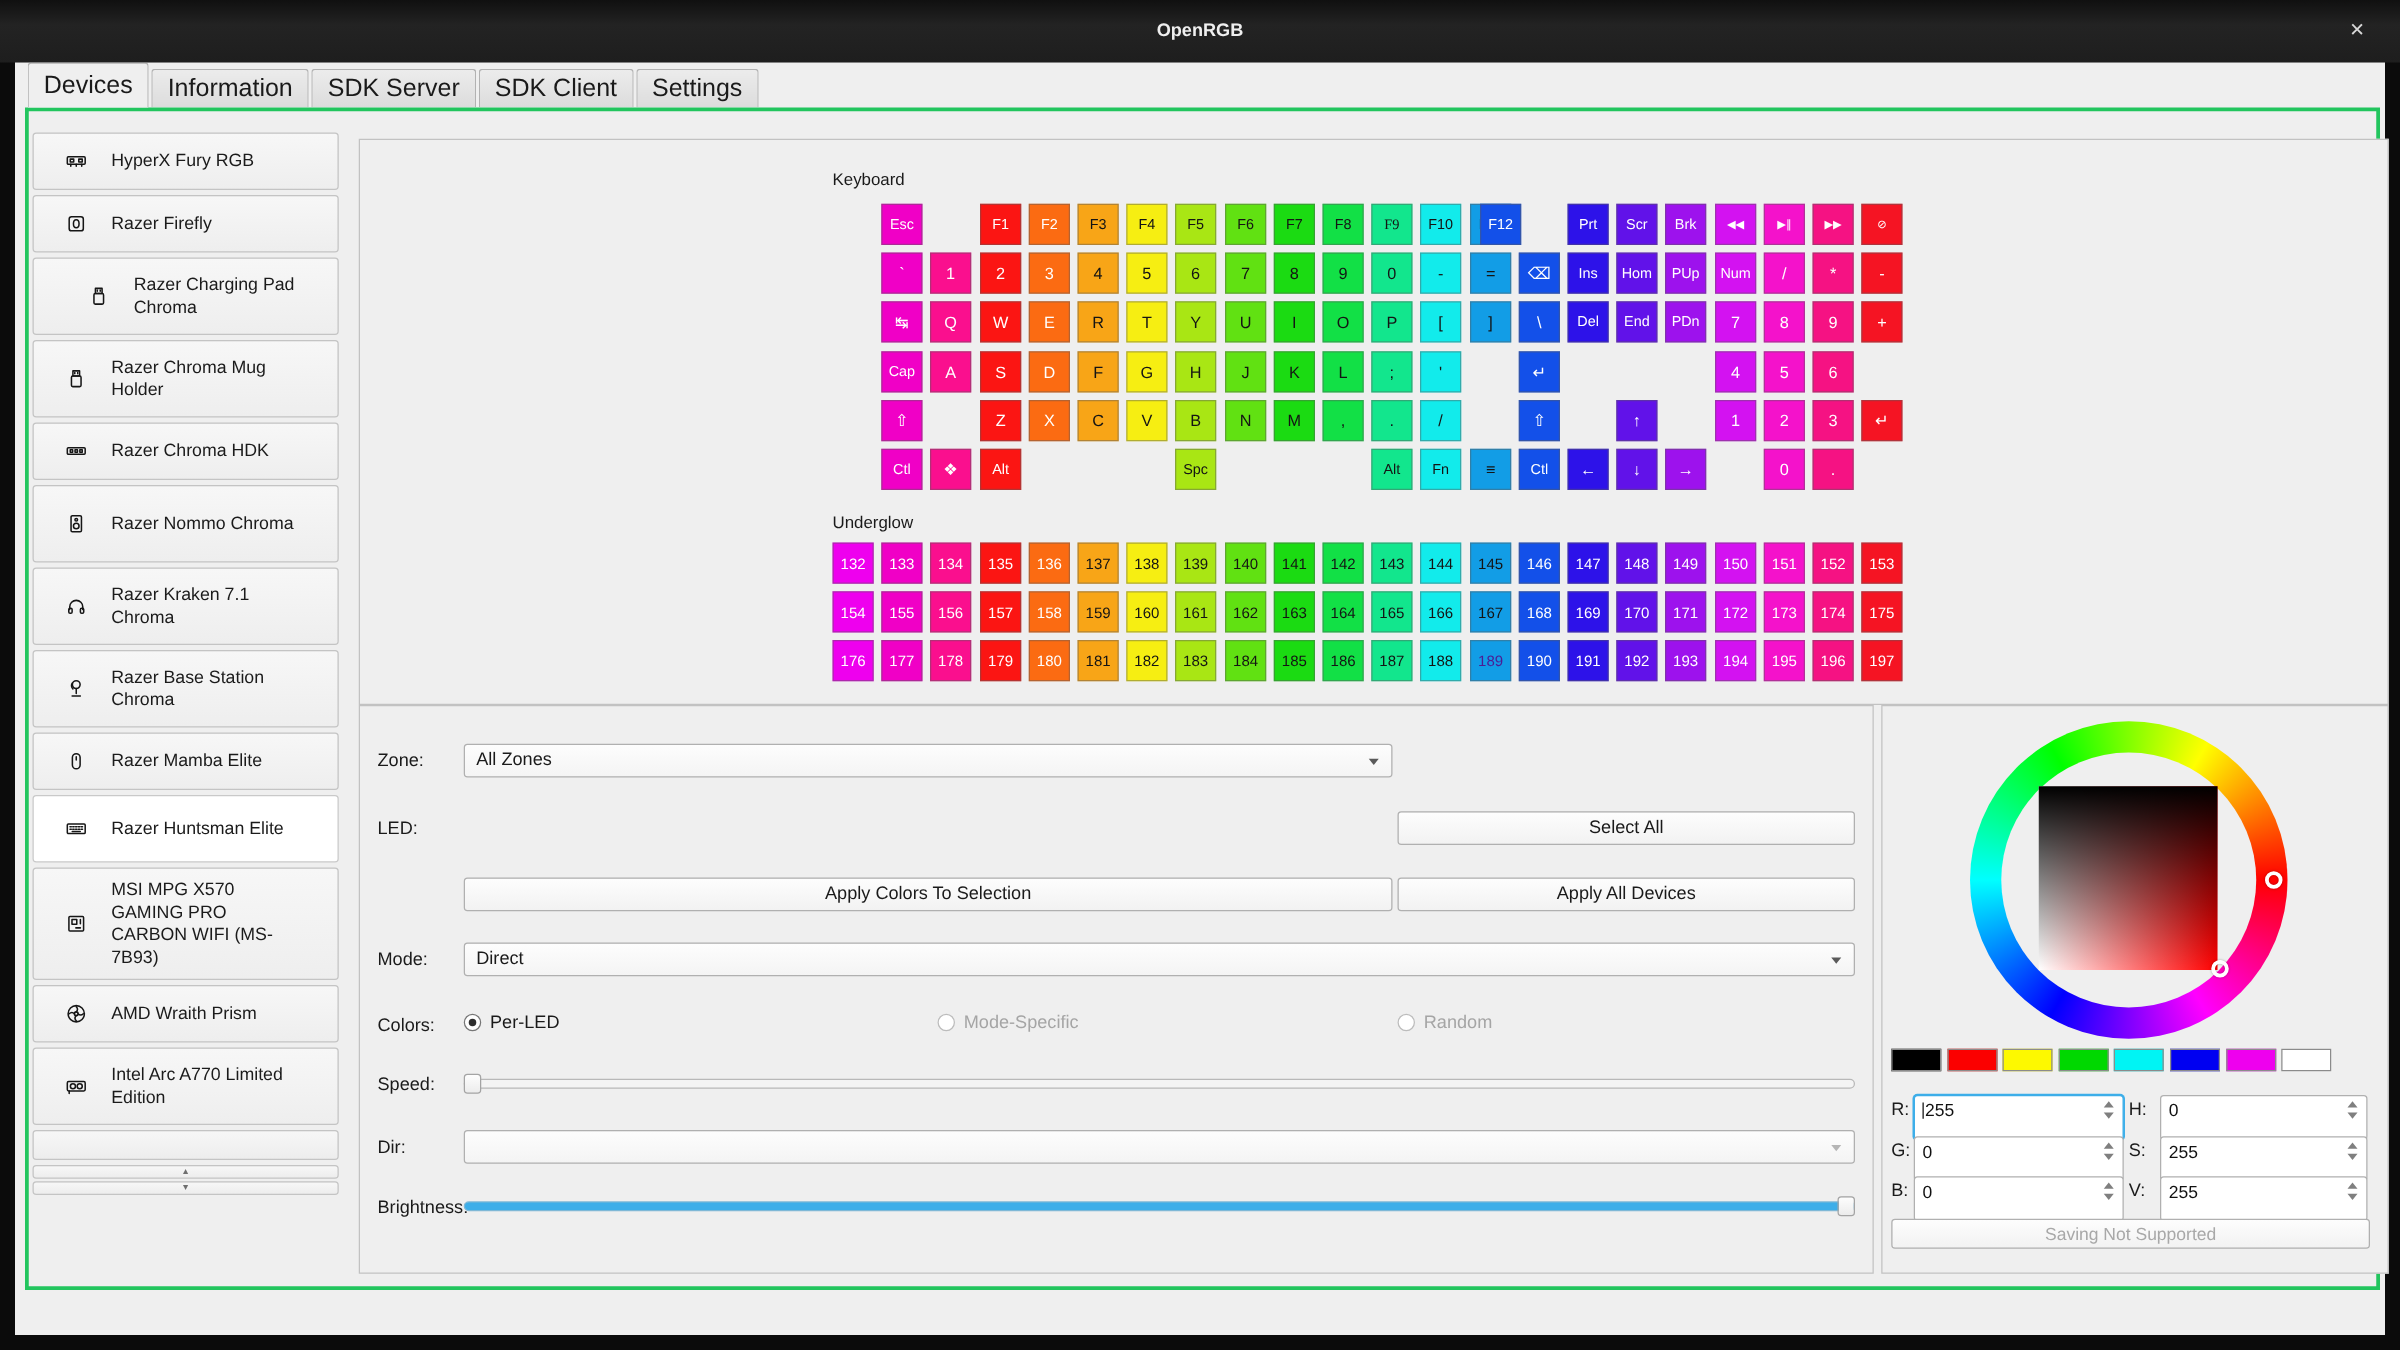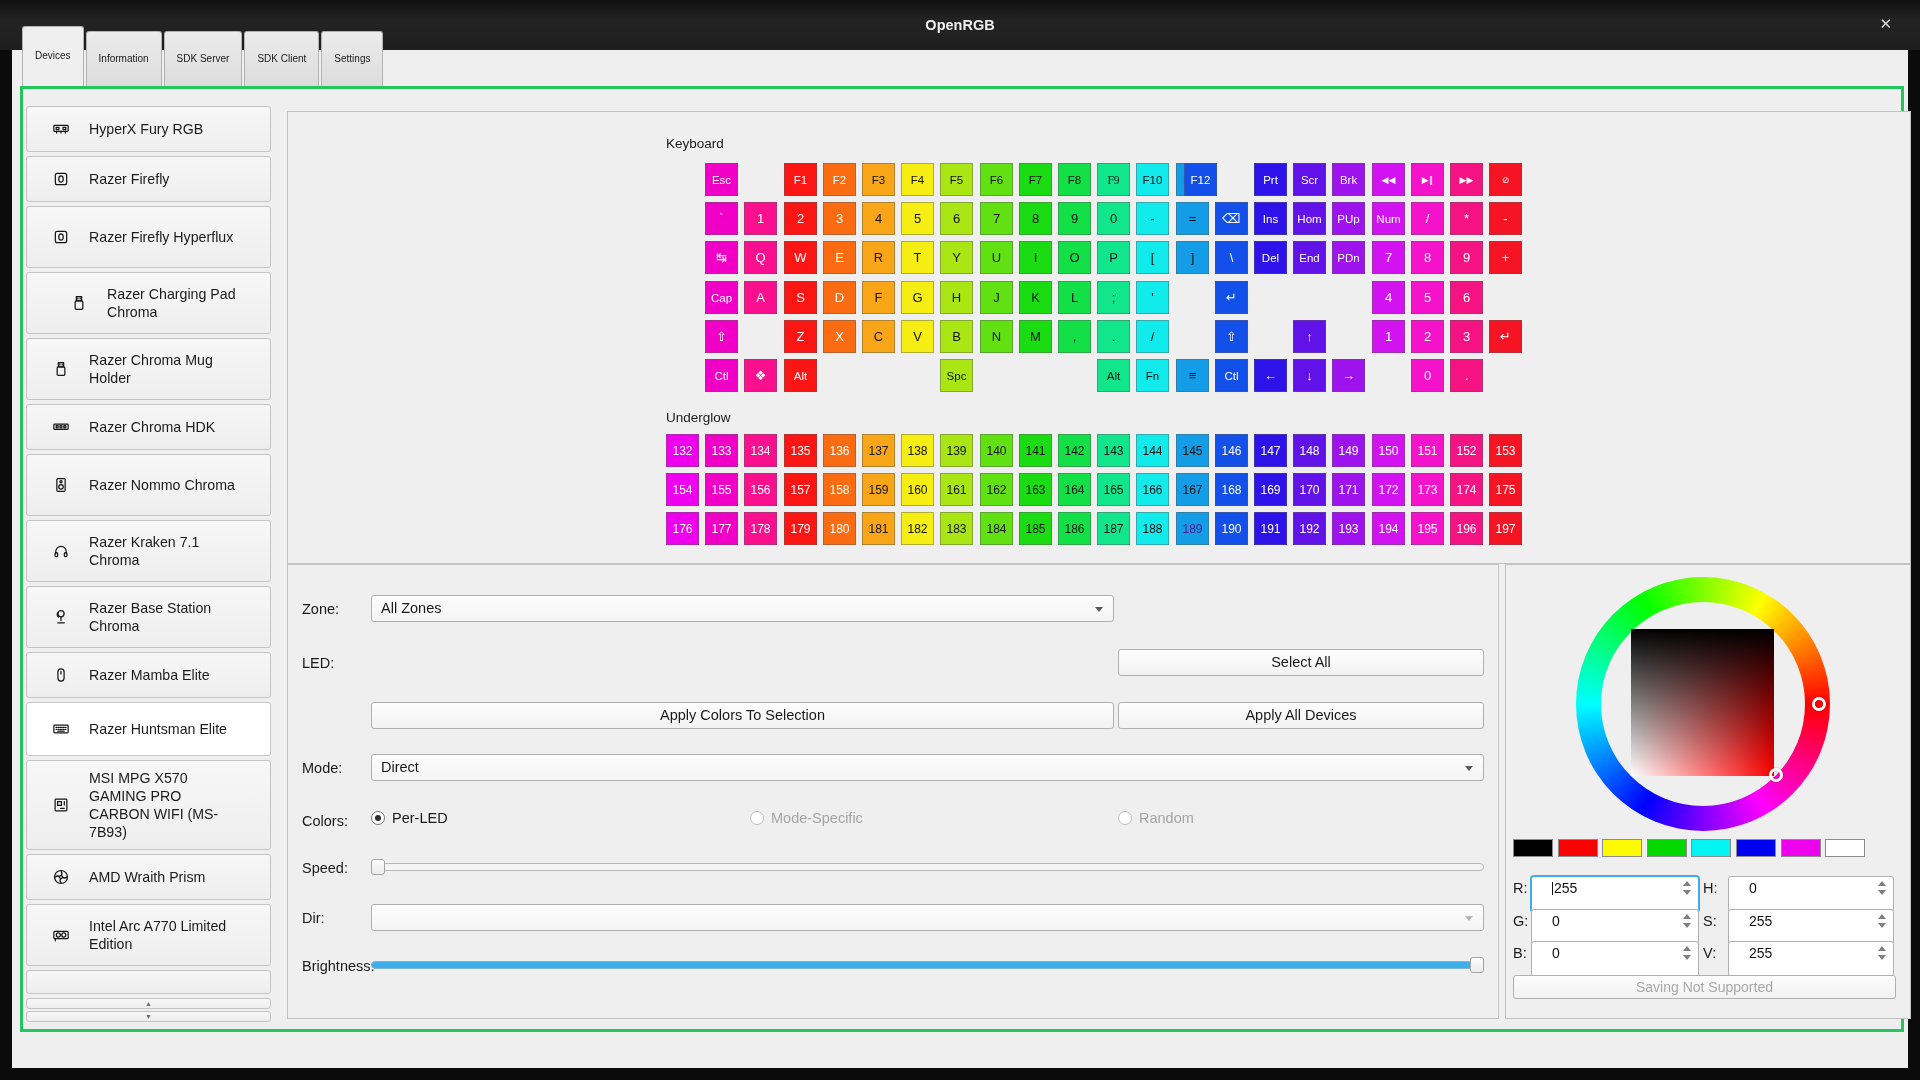--- a/index.html
+++ b/index.html
@@ -8,21 +8,21 @@
   
   .titlebar{position:absolute;left:0;top:0;width:1920px;height:50px;
     background:linear-gradient(#101010,#232323 40%,#1e1e1e);}
   .titlebar .title{position:absolute;left:0;right:0;top:17px;text-align:center;color:#efefef;
     font-size:14.5px;font-weight:bold;}
   .titlebar .close{position:absolute;right:28px;top:15px;color:#d8d8d8;font-size:15px;cursor:default;}
   
   .window{position:absolute;left:12px;top:50px;width:1896px;height:1018px;background:#efefef;}
   
   .tabbar{position:absolute;left:10px;top:0;height:36px;display:flex;align-items:flex-end;}
-  .tab{height:30px;line-height:30px;padding:12px 12px;font-size:10px;color:#1a1a1a;
+  .tab{height:30px;line-height:30px;padding:0 12px;font-size:20px;color:#1a1a1a;
     background:linear-gradient(#ececec,#dcdcdc);border:1px solid #b2b2b2;border-bottom:none;
     border-radius:3px 3px 0 0;margin-right:2px;position:relative;}
   .tab.sel{height:35px;line-height:34px;background:#efefef;z-index:3;}
   .pane{position:absolute;left:8px;top:36px;width:1878px;height:940px;border:3px solid #22c55e;
     background:#efefef;}
   
   .sidebar{position:absolute;left:3px;top:17px;width:245px;}
   .dev{position:relative;background:linear-gradient(#f7f7f7,#eeeeee);border:1px solid #c4c4c4;
     border-radius:3px;margin-bottom:4px;display:flex;align-items:center;box-sizing:border-box;}
   .dev.sel{background:#ffffff;border-color:#c9c9c9;}
@@ -70,21 +70,21 @@
     background:conic-gradient(from 90deg,#ff0000,#ff00ff 16.6%,#0000ff 33.3%,#00ffff 50%,#00ff00 66.6%,#ffff00 83.3%,#ff0000);}
   .wheel::after{content:"";position:absolute;left:25px;top:25px;right:25px;bottom:25px;border-radius:50%;
     background:#efefef;}
   .svsq{position:absolute;left:125px;top:64px;width:143px;height:147px;
     background:linear-gradient(to bottom,#000,rgba(0,0,0,0)),linear-gradient(to right,#fff,#f00);}
   .marker{position:absolute;width:14px;height:14px;border:3px solid #fff;border-radius:50%;
     box-sizing:border-box;box-shadow:0 0 2px rgba(0,0,0,.35), inset 0 0 2px rgba(0,0,0,.35);z-index:5;}
   .swatch{position:absolute;top:274px;width:40px;height:18px;border:1px solid #8b8b8b;box-sizing:border-box;}
   .flab{position:absolute;font-size:14.5px;color:#1a1a1a;}
   .spinbox{position:absolute;height:36px;box-sizing:border-box;background:#fff;border:1px solid #b0b0b0;
-    border-radius:3px;font-size:14px;color:#111;line-height:22px;padding-left:20px;}
+    border-radius:3px;font-size:14px;color:#111;line-height:22px;padding-left:6px;}
   .spinbox.foc{border-color:#3daee9;box-shadow:0 0 0 1px #3daee9;}
   .caret{display:inline-block;width:1px;height:13px;background:#111;vertical-align:-2px;margin-right:1px;}
   .spinarr{position:absolute;right:5px;top:4px;width:10px;}
   .spinarr .u{width:0;height:0;border-left:4px solid transparent;border-right:4px solid transparent;
     border-bottom:5px solid #7f7f7f;margin-bottom:4px;}
   .spinarr .d{width:0;height:0;border-left:4px solid transparent;border-right:4px solid transparent;
     border-top:5px solid #7f7f7f;}
   svg.ic{display:block;}
 </style>
 </head>
@@ -119,29 +119,20 @@
             <div class="dlab">HyperX Fury RGB</div>
           </div>
           <div class="dev" style="height: 46px;">
             <div class="dico">
               <svg class="ic" width="20" height="16" viewBox="0 0 15 15" fill="none" stroke="#161616" stroke-width="1.15" stroke-linecap="round" stroke-linejoin="round">
                 <rect x="2.2" y="2.2" width="10.6" height="10.6" rx="1.8"></rect>
                 <ellipse cx="7.5" cy="7.5" rx="2.1" ry="3"></ellipse>
               </svg>
             </div>
             <div class="dlab">Razer Firefly</div>
-          </div>
-          <div class="dev" style="height: 62px;">
-            <div class="dico">
-              <svg class="ic" width="20" height="16" viewBox="0 0 15 15" fill="none" stroke="#161616" stroke-width="1.15" stroke-linecap="round" stroke-linejoin="round">
-                <rect x="2.2" y="2.2" width="10.6" height="10.6" rx="1.8"></rect>
-                <ellipse cx="7.5" cy="7.5" rx="2.1" ry="3"></ellipse>
-              </svg>
-            </div>
-            <div class="dlab">Razer Firefly Hyperflux</div>
           </div>
           <div class="dev" style="height: 62px; padding-left: 18px;">
             <div class="dico">
               <svg class="ic" width="20" height="16" viewBox="0 0 15 15" fill="none" stroke="#161616" stroke-width="1.15" stroke-linecap="round" stroke-linejoin="round">
                 <rect x="5" y="1.6" width="5" height="3.9"></rect>
                 <rect x="3.9" y="5.5" width="7.2" height="7.9" rx="1"></rect>
                 <path d="M6.4 2.8v1 M8.6 2.8v1"></path>
               </svg>
             </div>
             <div class="dlab">Razer Charging Pad Chroma</div>

